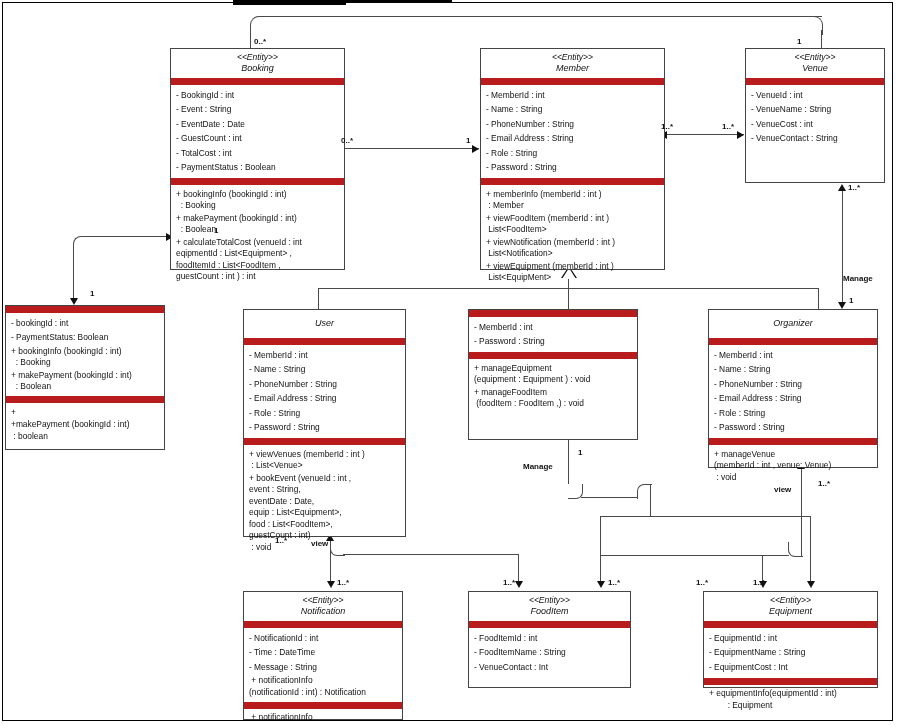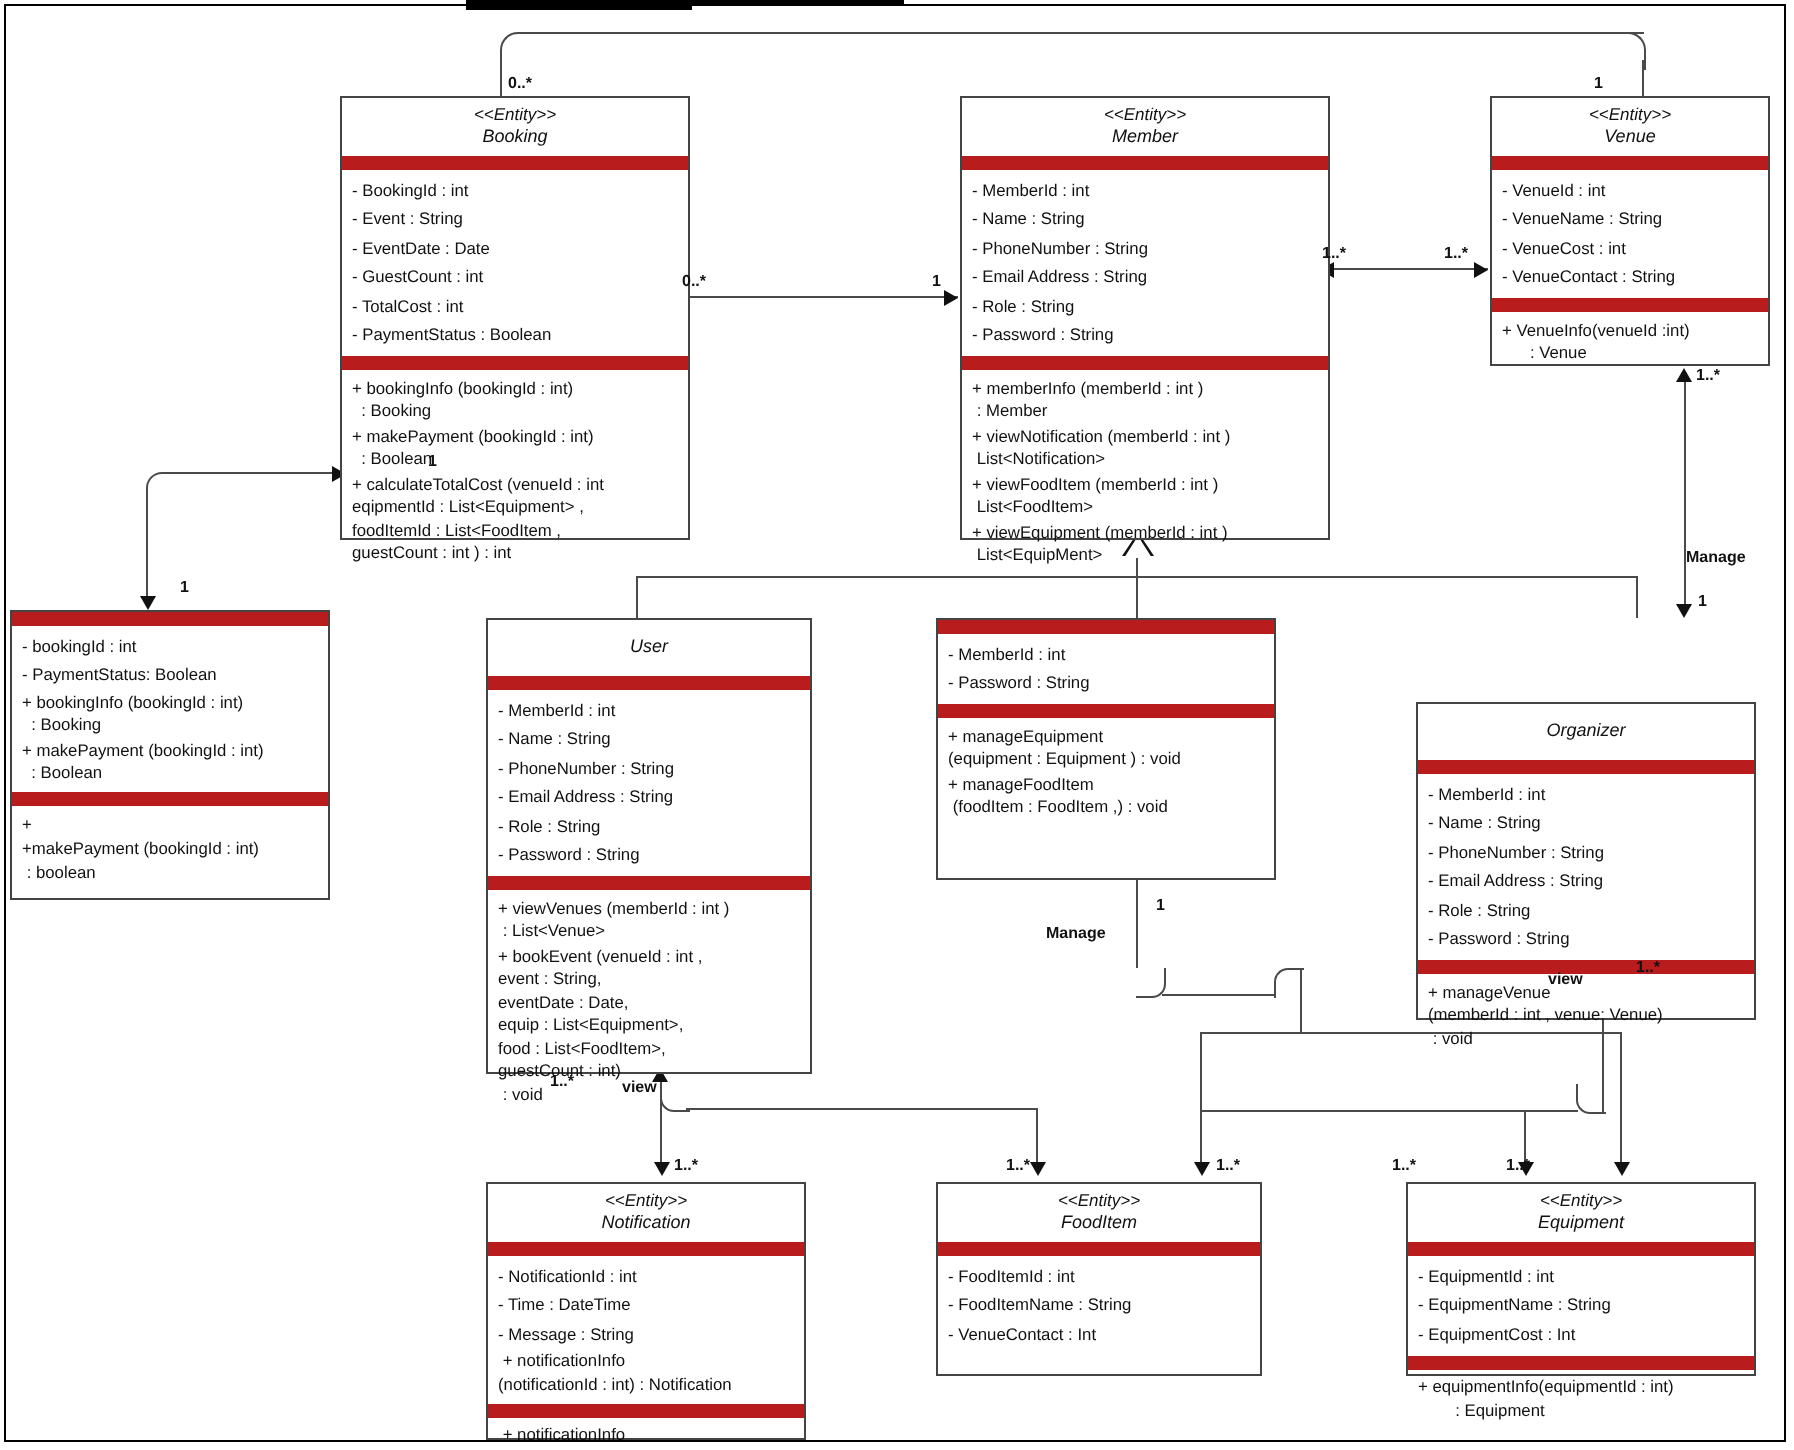--- a/index.html
+++ b/index.html
@@ -156,43 +156,39 @@
       <div class="row">- MemberId : int</div>
       <div class="row">- Name : String</div>
       <div class="row">- PhoneNumber : String</div>
       <div class="row">- Email Address : String</div>
       <div class="row">- Role : String</div>
       <div class="row">- Password : String</div>
     </div>
     <div class="sec sep">
       <div class="row tight">+ memberInfo (memberId : int )
  : Member</div>
+      <div class="row tight">+ viewFoodItem (memberId : int )
+ List&lt;FoodItem&gt;</div>
       <div class="row tight">+ viewNotification (memberId : int )
  List&lt;Notification&gt;</div>
-      <div class="row tight">+ viewFoodItem (memberId : int )
- List&lt;FoodItem&gt;</div>
       <div class="row tight">+ viewEquipment (memberId : int )
  List&lt;EquipMent&gt;</div>
     </div>
   </div>
 
   <div class="cls" style="left:745px;top:48px;width:140px;height:135px;">
     <div class="hdr">
       <span class="st">&lt;&lt;Entity&gt;&gt;</span>
       <span class="nm">Venue</span>
     </div>
     <div class="sec sep">
       <div class="row">- VenueId : int</div>
       <div class="row">- VenueName : String</div>
       <div class="row">- VenueCost : int</div>
       <div class="row">- VenueContact : String</div>
-    </div>
-    <div class="sec sep">
-      <div class="row tight">+ VenueInfo(venueId :int)
-      : Venue</div>
     </div>
   </div>
 
   <div class="cls" style="left:5px;top:305px;width:160px;height:145px;">
     <div class="sec sep">
       <div class="row">- bookingId : int</div>
       <div class="row">- PaymentStatus: Boolean</div>
       <div class="row tight">+ bookingInfo (bookingId : int)
   : Booking</div>
       <div class="row tight">+ makePayment (bookingId : int)
@@ -236,21 +232,21 @@
       <div class="row">- Password : String</div>
     </div>
     <div class="sec sep">
       <div class="row tight">+ manageEquipment
 (equipment : Equipment ) : void</div>
       <div class="row tight">+ manageFoodItem
  (foodItem : FoodItem ,) : void</div>
     </div>
   </div>
 
-  <div class="cls" style="left:708px;top:309px;width:170px;height:159px;margin-top:42px;">
+  <div class="cls" style="left:708px;top:309px;width:170px;height:159px;">
     <div class="hdr" style="padding-top:8px;padding-bottom:9px;">
       <span class="nm">Organizer</span>
     </div>
     <div class="sec sep">
       <div class="row">- MemberId : int</div>
       <div class="row">- Name : String</div>
       <div class="row">- PhoneNumber : String</div>
       <div class="row">- Email Address : String</div>
       <div class="row">- Role : String</div>
       <div class="row">- Password : String</div>

